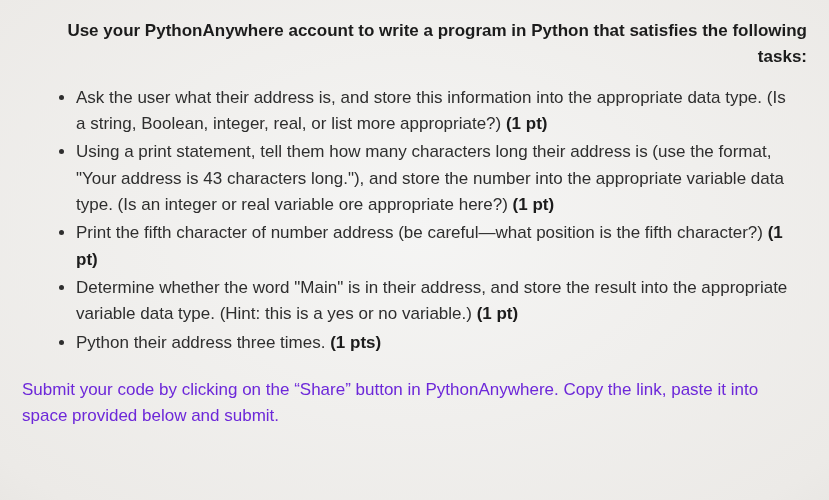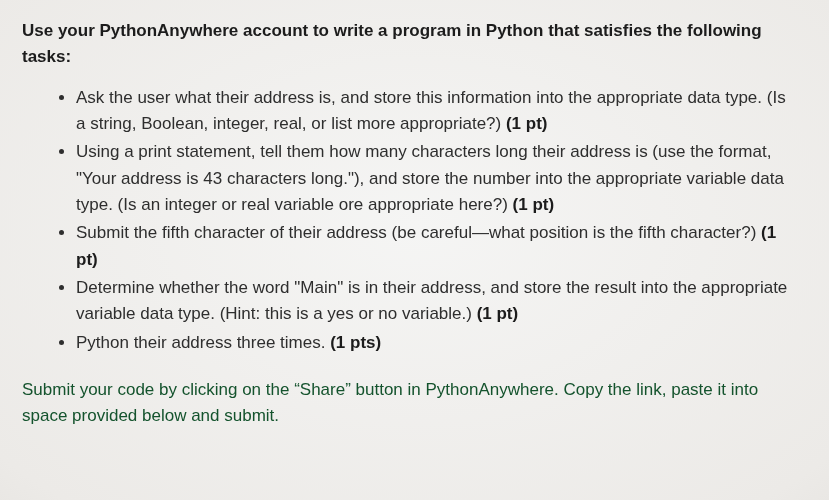--- a/index.html
+++ b/index.html
@@ -15,47 +15,48 @@
     line-height: 1.55;
     color: #222;
     background: radial-gradient(ellipse 900px 600px at 50% 45%, #f5f5f4 0%, #eceae7 60%, #d6d4d0 100%);
     padding: 18px 22px 14px 22px;
     box-sizing: border-box;
   }
   .heading {
     font-weight: bold;
     margin-bottom: 14px;
     color: #1c1c1c;
+    text-align: right;
   }
   ul {
     margin: 0 0 14px 0;
     padding-left: 54px;
     list-style: disc;
     color: #2e2e2e;
   }
   li {
     margin-bottom: 2px;
     padding-right: 10px;
   }
   .footer {
-    color: #14532d;
+    color: #6d28d9;
     margin-top: 21px;
   }
   .pts {
     font-weight: bold;
     color: #1c1c1c;
     margin-top: 12px;
   }
 </style>
 </head>
 <body>
 
 <div class="heading">Use your PythonAnywhere account to write a program in Python that satisfies the following tasks:</div>
 
 <ul>
   <li><span>Ask the user what their address is, and store this information into the appropriate data type. (Is a string, Boolean, integer, real, or list more appropriate?) </span><span class="pts">(1 pt)</span></li>
   <li><span>Using a print statement, tell them how many characters long their address is (use the format, "Your address is 43 characters long."), and store the number into the appropriate variable data type. (Is an integer or real variable ore appropriate here?) </span><span class="pts">(1 pt)</span></li>
-  <li><span>Submit the fifth character of their address (be careful—what position is the fifth character?) </span><span class="pts">(1 pt)</span></li>
+  <li><span>Print the fifth character of number address (be careful—what position is the fifth character?) </span><span class="pts">(1 pt)</span></li>
   <li><span>Determine whether the word "Main" is in their address, and store the result into the appropriate variable data type. (Hint: this is a yes or no variable.) </span><span class="pts">(1 pt)</span></li>
   <li><span>Python their address three times. </span><span class="pts">(1 pts)</span></li>
 </ul>
 
 <div class="footer">Submit your code by clicking on the “Share” button in PythonAnywhere. Copy the link, paste it into space provided below and submit.</div>
 
 </body></html>

